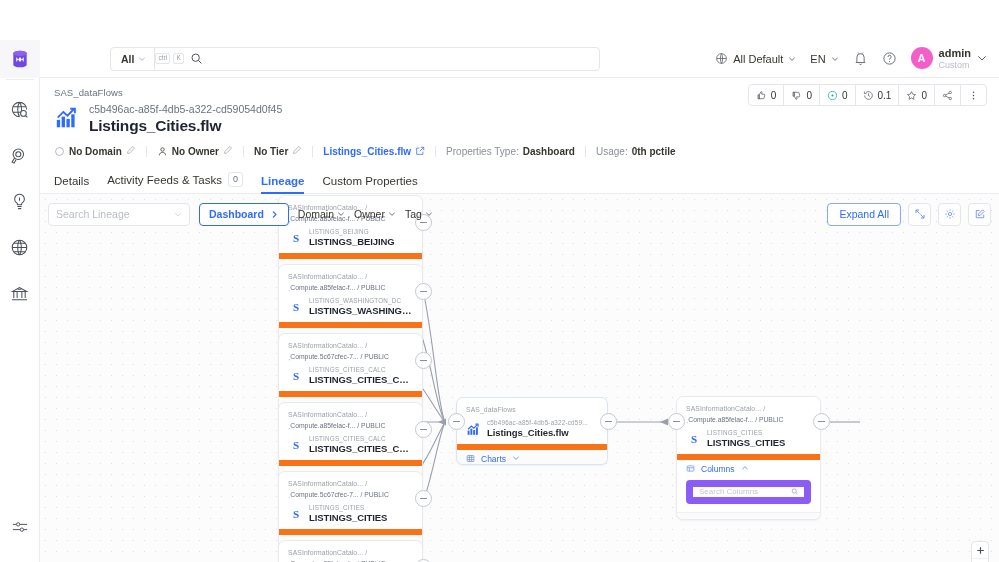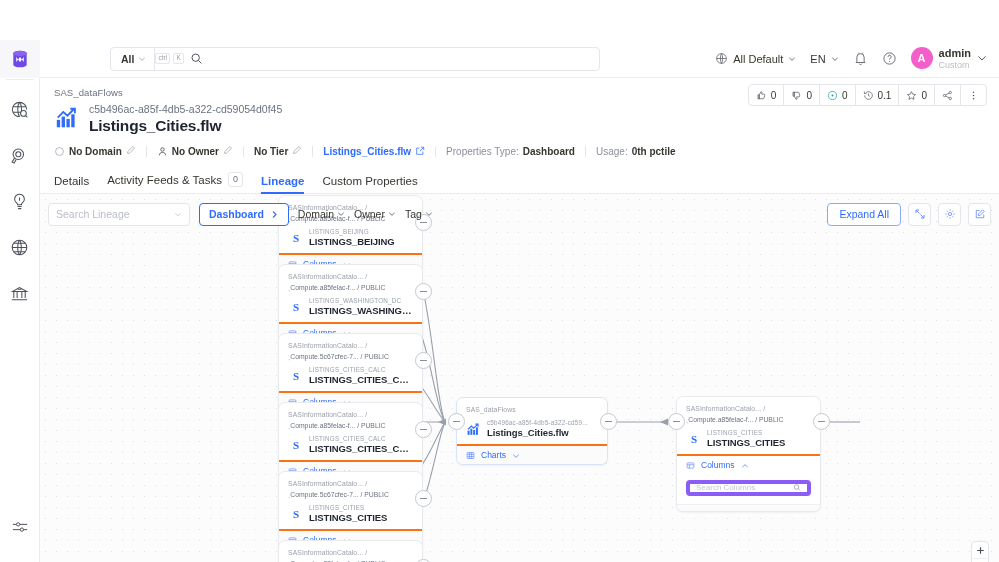--- a/index.html
+++ b/index.html
@@ -176,27 +176,27 @@
   .n-crumb2 { font-size: 6.8px; color: #6b7280; line-height: 1.45; margin-top: 1px; }
   .n-main { display: flex; align-items: center; gap: 6px; margin-top: 4px; }
   .n-ico { width: 15px; height: 15px; flex: 0 0 15px; display: flex; align-items: center; justify-content: center; }
   .n-txt { min-width: 0; }
   .n-sub { font-size: 6.3px; color: #9aa0ab; line-height: 1.3; letter-spacing: .2px; }
   .n-name {
     font-size: 9.5px; font-weight: 700; color: #1f2430; line-height: 1.35;
     white-space: nowrap; overflow: hidden; text-overflow: ellipsis; letter-spacing: -.1px;
   }
   .n-foot {
-    border-top: 2px solid #f97316; background: #fbfbfc; border-radius: 0 0 7px 7px;
-    display: flex; align-items: flex-end; gap: 6px; padding: 4px 9px; height: 20px;
+    border-top: 6px solid #f97316; background: #fbfbfc; border-radius: 0 0 7px 7px;
+    display: flex; align-items: flex-start; gap: 6px; padding: 4px 9px; height: 20px;
   }
   .n-foot.open { border-radius: 0; background: #fff; }
   .n-foot span.lbl { font-size: 8.5px; color: #2f6bff; font-weight: 400; }
   .col-search {
-    margin: 6px 9px 8px 9px; height: 16px; border: 4px solid #8b5cf6; border-radius: 4px;
+    margin: 6px 9px 8px 9px; height: 24px; border: 7px solid #8b5cf6; border-radius: 4px;
     display: flex; align-items: center; padding: 0 6px; background: #fff;
   }
   .col-search input {
     border: 0; outline: 0; flex: 1 1 auto; font-size: 8px; color: #37352f;
     font-family: "Liberation Sans", sans-serif; background: transparent; min-width: 0;
   }
   .col-search input::placeholder { color: #c2c6cf; }
   .col-list-strip { height: 7px; border-top: 1px solid #eef0f3; background: #fbfbfc; border-radius: 0 0 7px 7px; }
 
   

